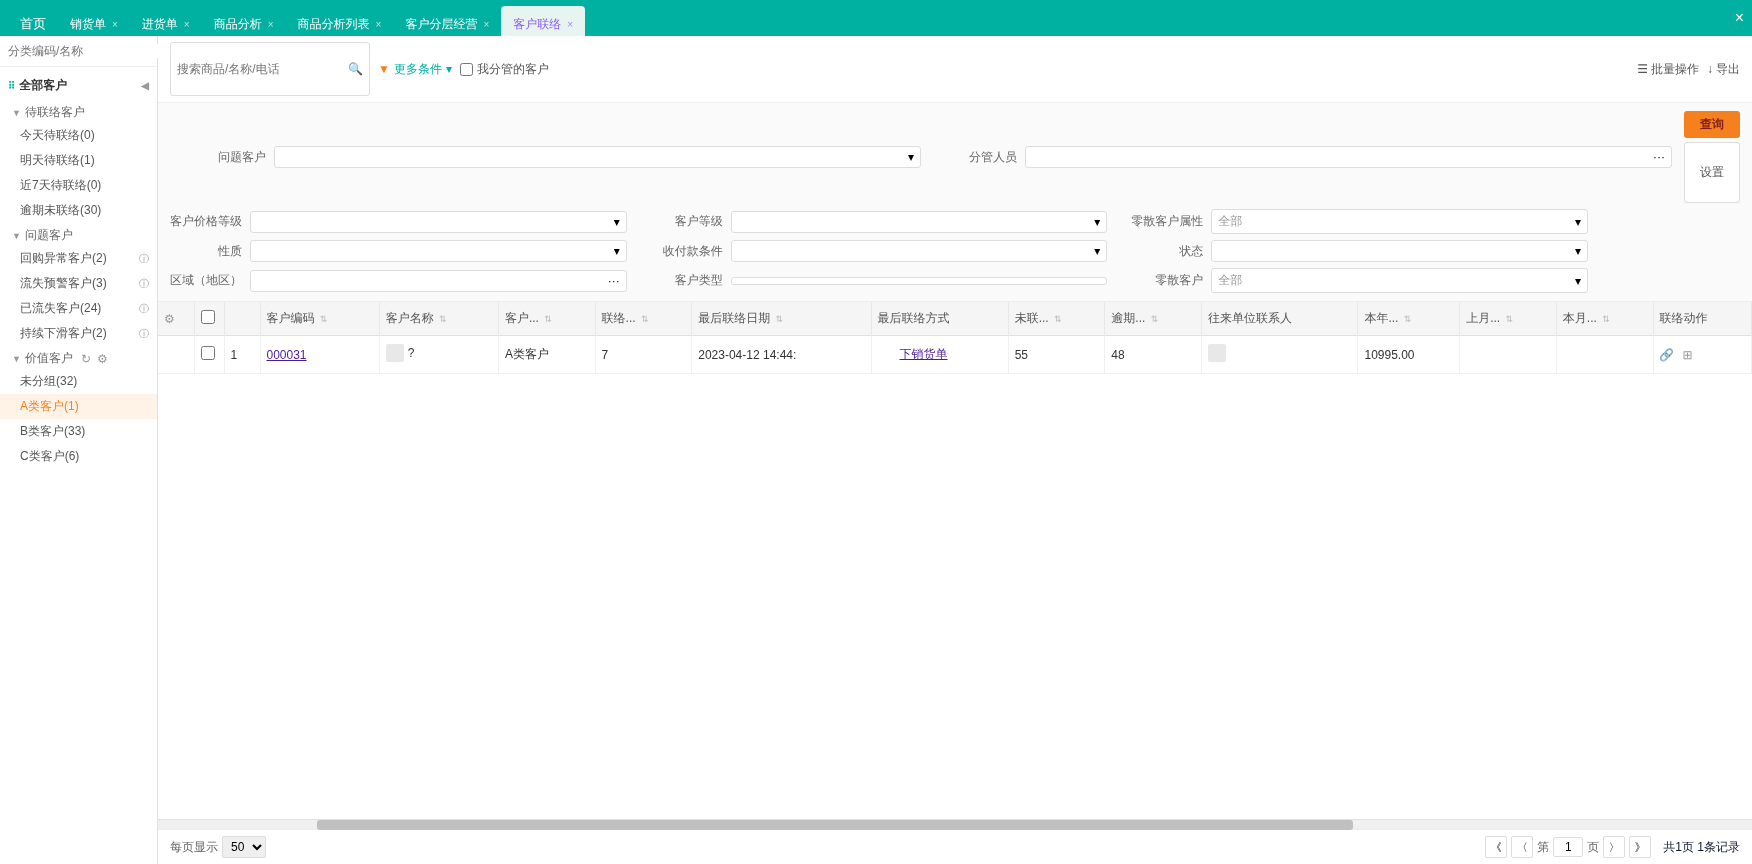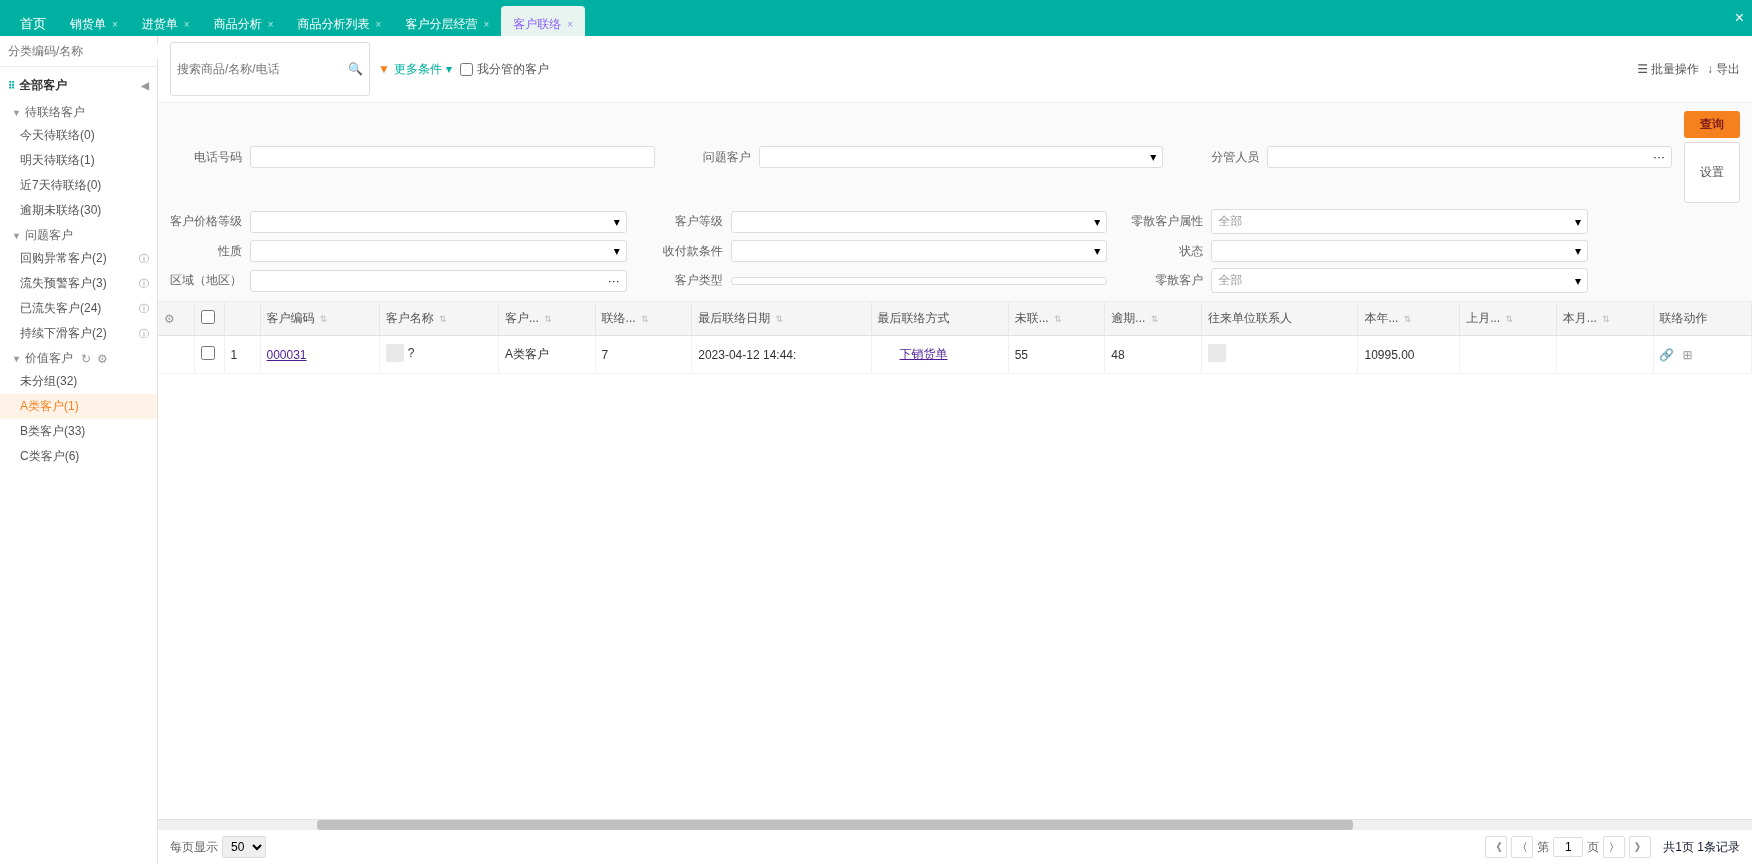--- a/index.html
+++ b/index.html
@@ -494,24 +494,20 @@
         <div class="export-btn">
           <span>↓</span>
           <span>导出</span>
         </div>
       </div>
     </div>
 
     <div class="filter-panel">
 
       <div class="filter-row">
-        <div class="filter-field">
-          <span class="filter-label">电话号码</span>
-          <input class="filter-input" type="text" style="">
-        </div>
         <div class="filter-divider"></div>
         <div class="filter-field">
           <span class="filter-label">问题客户</span>
           <div class="filter-select">
             <span class="filter-select-text"></span>
             <span>▾</span>
           </div>
         </div>
         <div class="filter-divider"></div>
         <div class="filter-field">

